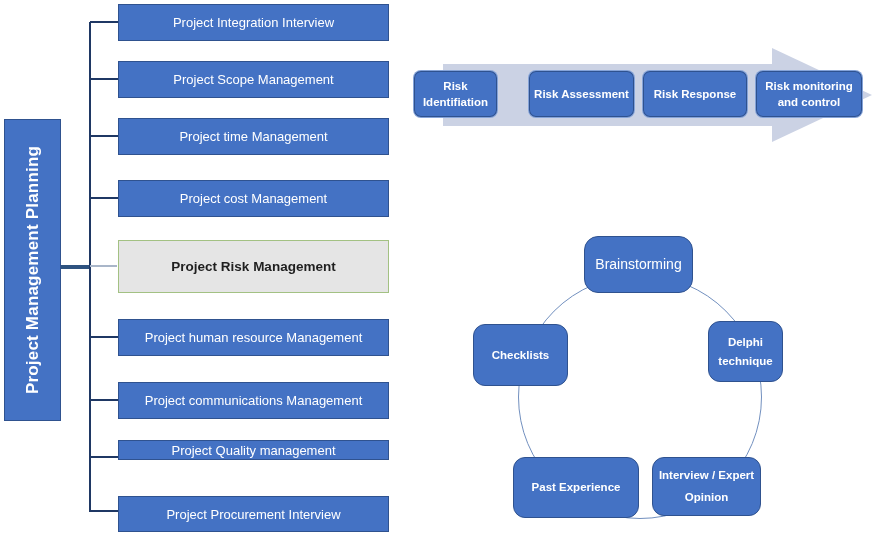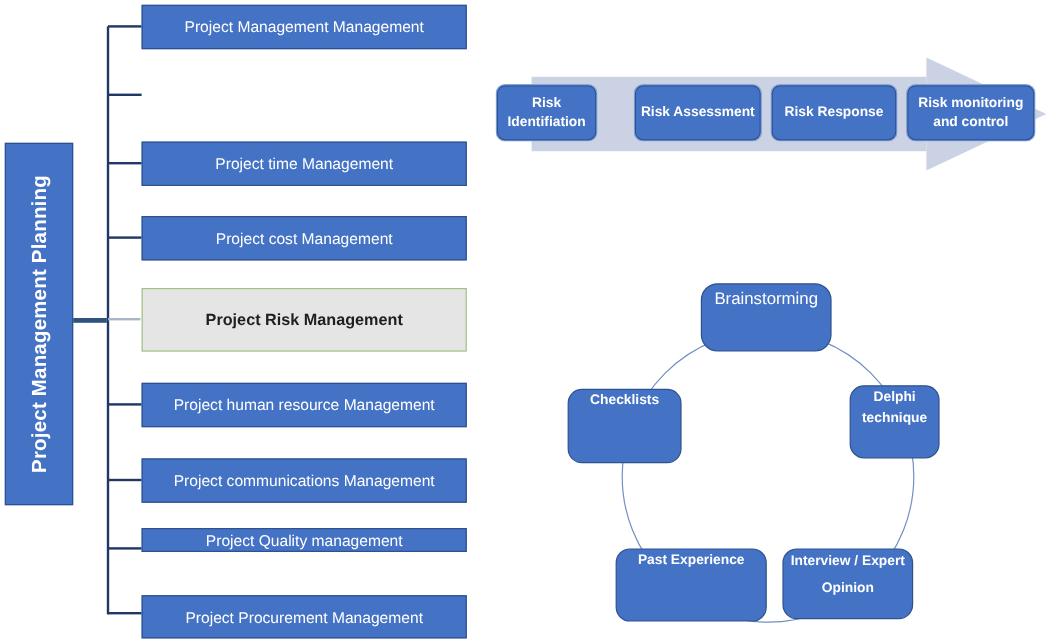--- a/index.html
+++ b/index.html
@@ -65,21 +65,21 @@
   .step-box span { display:block; white-space:nowrap; }
 
   
   .cycle-circle {
     position:absolute; left:518px; top:275px; width:244px; height:244px;
     border:1.5px solid var(--circle-stroke); border-radius:50%;
   }
   .cycle-box {
     position:absolute; background:var(--box-blue);
     border:1px solid var(--box-border); border-radius:12px;
-    display:flex; flex-direction:column; align-items:center; 
+    display:flex; flex-direction:column; align-items:center; justify-content:center;
     color:var(--text-white); font-size:11.5px; font-weight:bold;
     text-align:center; line-height:1.6;
   }
   .cycle-box span { display:block; white-space:nowrap; }
   .cycle-box.big { font-size:14px; font-weight:500; border-radius:14px; }
   .cycle-box.spread { line-height:1.9; }
 </style>
 </head>
 <body>
 
@@ -95,42 +95,45 @@
   <div class="branch" style="top:78px"></div>
   <div class="branch" style="top:135px"></div>
   <div class="branch" style="top:197px"></div>
   <div class="branch light" style="top:265px"></div>
   <div class="branch" style="top:336px"></div>
   <div class="branch" style="top:399px"></div>
   <div class="branch" style="top:456px"></div>
   <div class="branch" style="top:510px"></div>
 
   <div class="ka-box" style="top:4px">
-      <span>Project Management Management</span>
+      <span>Project Integration Interview</span>
+    </div>
+  <div class="ka-box" style="top:61px">
+      <span>Project Scope Management</span>
     </div>
   <div class="ka-box" style="top:118px">
       <span>Project time Management</span>
     </div>
   <div class="ka-box" style="top:180px">
       <span>Project cost Management</span>
     </div>
   <div class="ka-box highlight" style="top:240px;height:53px">
       <span>Project Risk Management</span>
     </div>
   <div class="ka-box" style="top:319px">
       <span>Project human resource Management</span>
     </div>
   <div class="ka-box" style="top:382px">
       <span>Project communications Management</span>
     </div>
   <div class="ka-box" style="top:440px;height:20px">
       <span>Project Quality management</span>
     </div>
   <div class="ka-box" style="top:496px;height:36px">
-      <span>Project Procurement Management</span>
+      <span>Project Procurement Interview</span>
     </div>
 
   <div class="arrow-body"></div>
   <div class="arrow-head"></div>
 
   <div class="step-box" style="left:413px;width:85px">
     <span>Risk</span>
     <span>Identifiation</span>
   </div>
   <div class="step-box" style="left:528px;width:107px">

